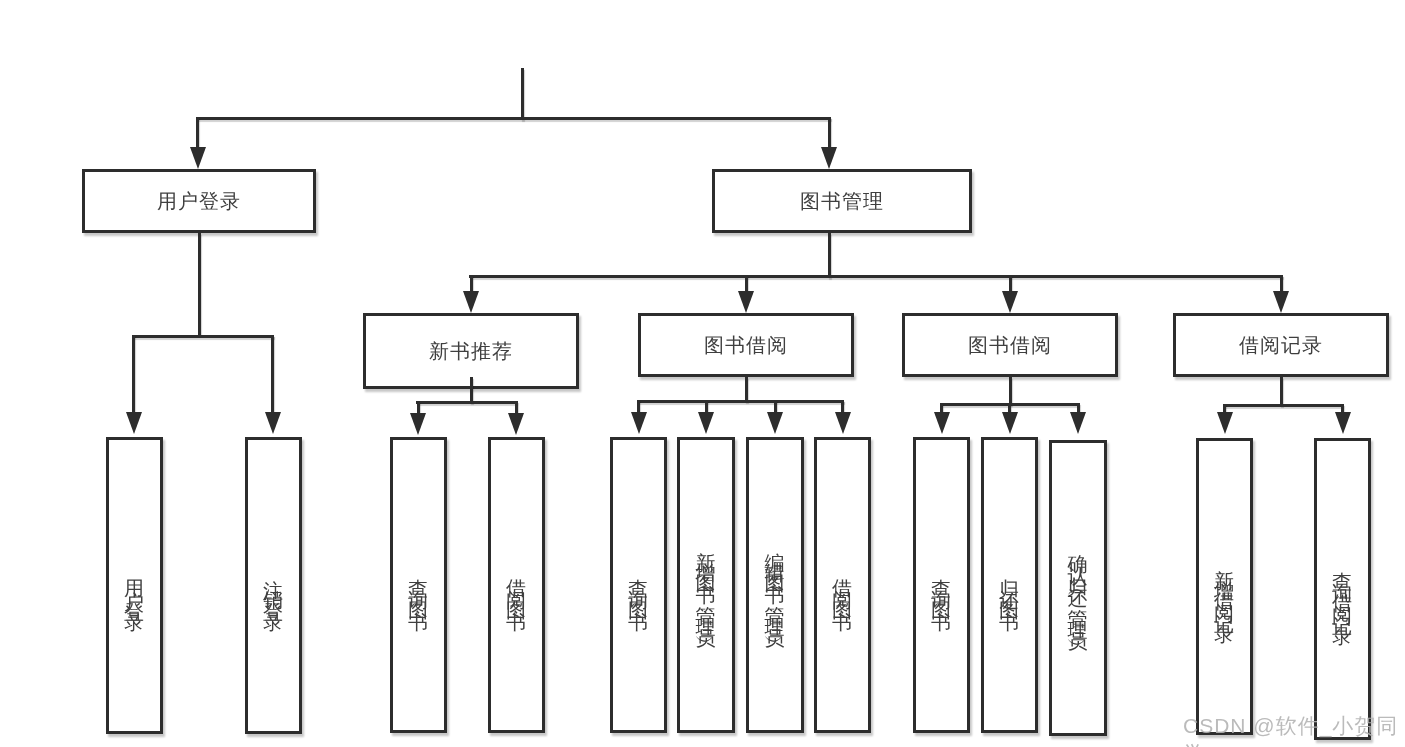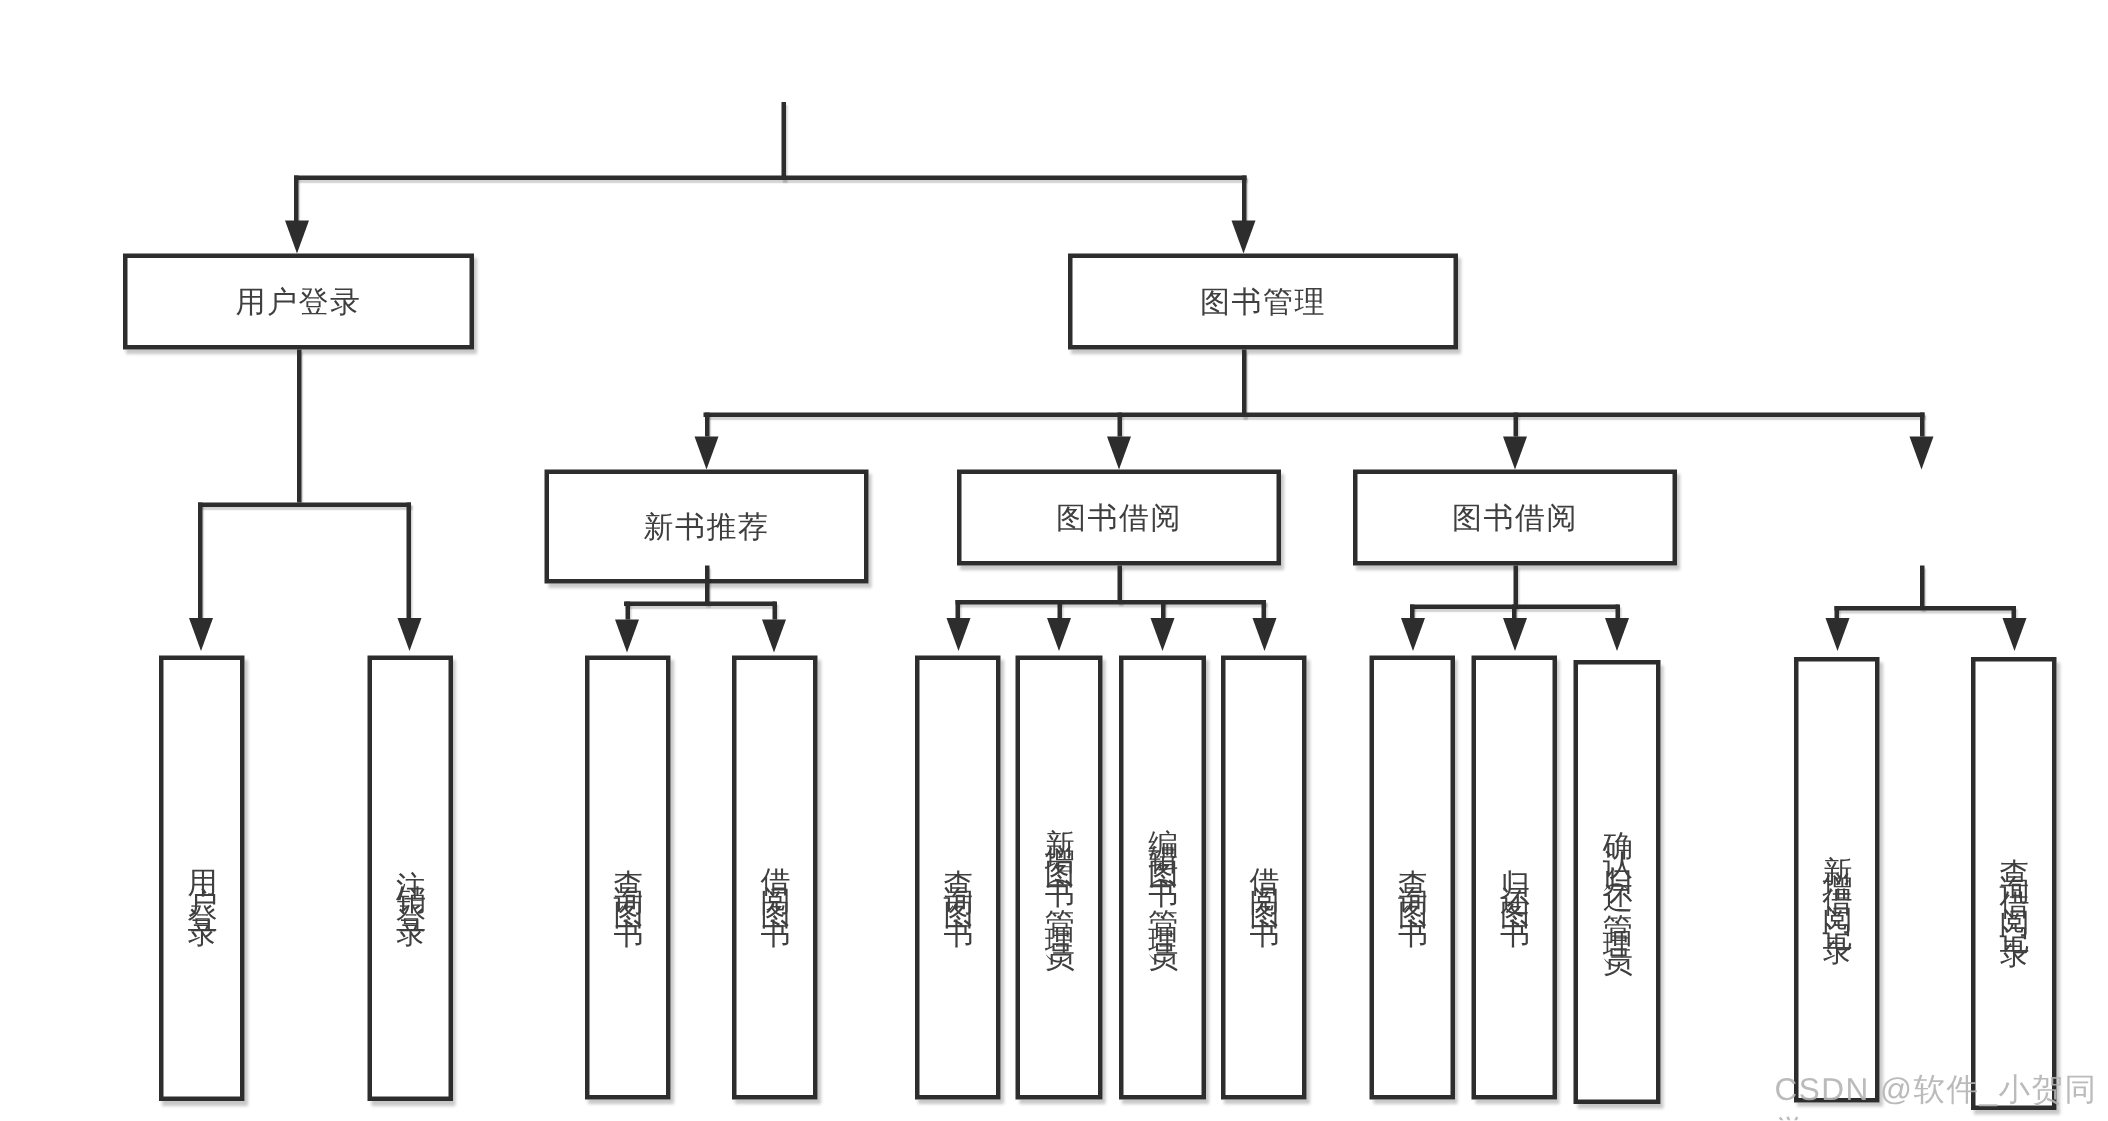--- a/index.html
+++ b/index.html
@@ -89,20 +89,21 @@
   <div class="vline" style="left:745px;top:275px;height:16px;"></div>
   <div class="arrow" style="left:738px;top:291px;"></div>
   <div class="vline" style="left:1009px;top:275px;height:16px;"></div>
   <div class="arrow" style="left:1002px;top:291px;"></div>
   <div class="vline" style="left:1280px;top:275px;height:16px;"></div>
   <div class="arrow" style="left:1273px;top:291px;"></div>
 
   <div class="box" style="left:363px;top:313px;width:216px;height:76px;">新书推荐</div>
   <div class="box" style="left:638px;top:313px;width:216px;height:64px;">图书借阅</div>
   <div class="box" style="left:902px;top:313px;width:216px;height:64px;">图书借阅</div>
+  <div class="box" style="left:1173px;top:313px;width:216px;height:64px;">借阅记录</div>
 
   <div class="vline" style="left:470px;top:377px;height:26px;"></div>
   <div class="hline" style="left:416px;top:401px;width:101px;"></div>
   <div class="vline" style="left:417px;top:401px;height:12px;"></div>
   <div class="arrow" style="left:410px;top:413px;"></div>
   <div class="vline" style="left:515px;top:401px;height:12px;"></div>
   <div class="arrow" style="left:508px;top:413px;"></div>
   <div class="box v" style="left:390px;top:437px;width:57px;height:296px;">查询图书</div>
   <div class="box v" style="left:488px;top:437px;width:57px;height:296px;">借阅图书</div>
 

